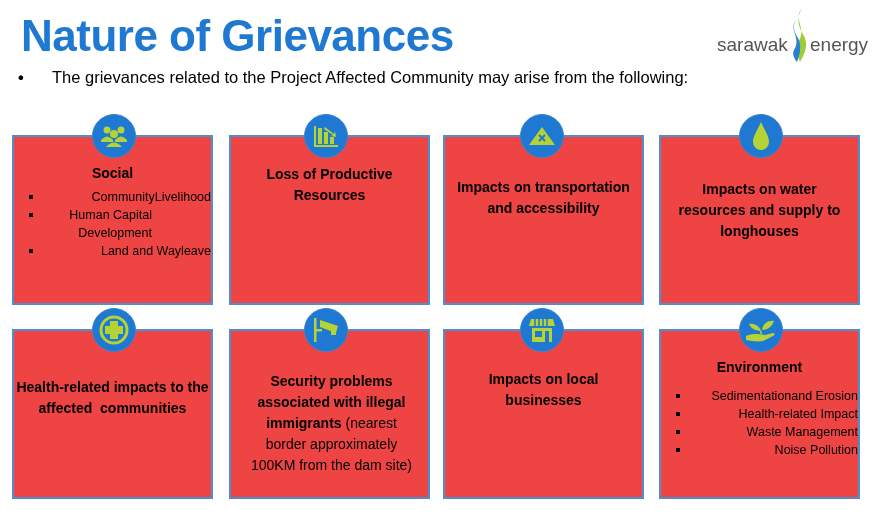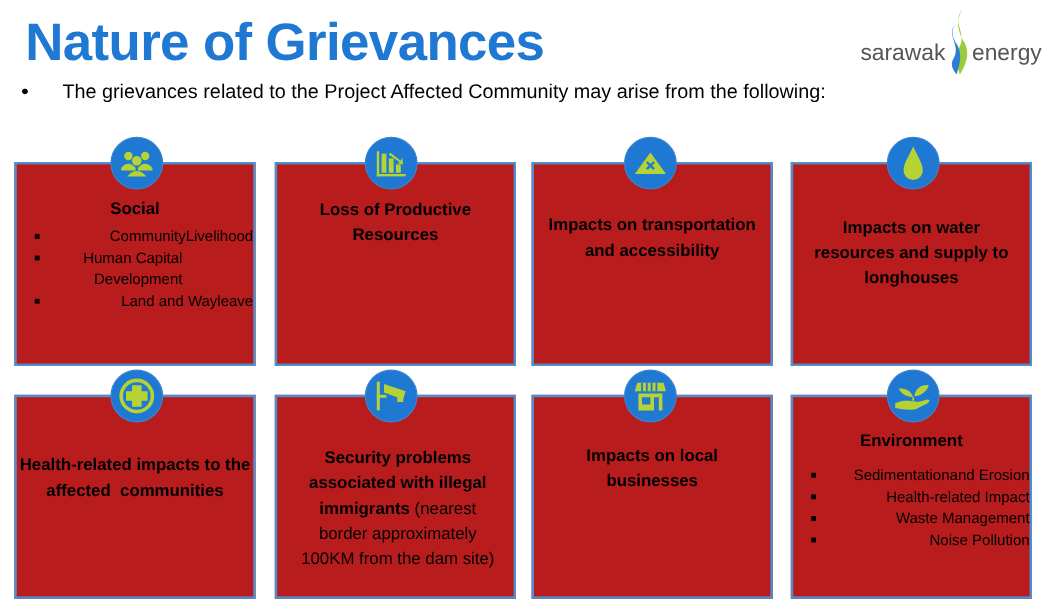--- a/index.html
+++ b/index.html
@@ -5,21 +5,21 @@
   html,body{margin:0;padding:0;background:#fff;}
   body{width:877px;height:513px;position:relative;overflow:hidden;font-family:"Liberation Sans","DejaVu Sans",sans-serif;color:#000;}
   .title{position:absolute;left:21px;top:6px;font-size:44px;font-weight:bold;color:#1f78d1;letter-spacing:-0.5px;line-height:60px;text-align:right;}
   .logo{position:absolute;left:712px;top:6px;width:165px;height:60px;}
   .logo .w1{position:absolute;left:5px;top:28px;font-size:19px;color:#555;}
   .logo .w2{position:absolute;left:98px;top:28px;font-size:19px;color:#555;}
   .logo svg{position:absolute;left:76px;top:0;}
   .bullets{position:absolute;left:18px;top:66px;font-size:16.5px;line-height:22px;margin:0;padding:0;list-style:none;}
   .bullets li{position:relative;padding-left:34px;}
   .bullets li .dot{position:absolute;left:0;top:0;}
-  .box{position:absolute;width:201px;height:170px;border:2px solid #4e8fd0;box-sizing:border-box;background:#b91c1c;}
+  .box{position:absolute;width:201px;height:170px;border:2px solid #4e8fd0;box-sizing:border-box;background:#ef4444;}
   .icon{position:absolute;width:42px;height:42px;border-radius:50%;background:#1f78d1;border:1px solid #3a84cf;display:flex;align-items:center;justify-content:center;}
   .icon svg{display:block;}
   .content{position:absolute;left:0;right:0;text-align:center;font-size:13.5px;}
   .head{font-weight:bold;font-size:14px;line-height:21px;}
   .sub{list-style:none;margin:6px 0 0 0;padding:0;text-align:right;font-size:12.5px;line-height:18px;}
   .sub li{position:relative;padding-left:16px;}
   .sub li::before{content:"";position:absolute;left:3px;top:7px;width:4px;height:4px;background:#000;}
   .plain{font-weight:normal;}
 </style>
 </head>

